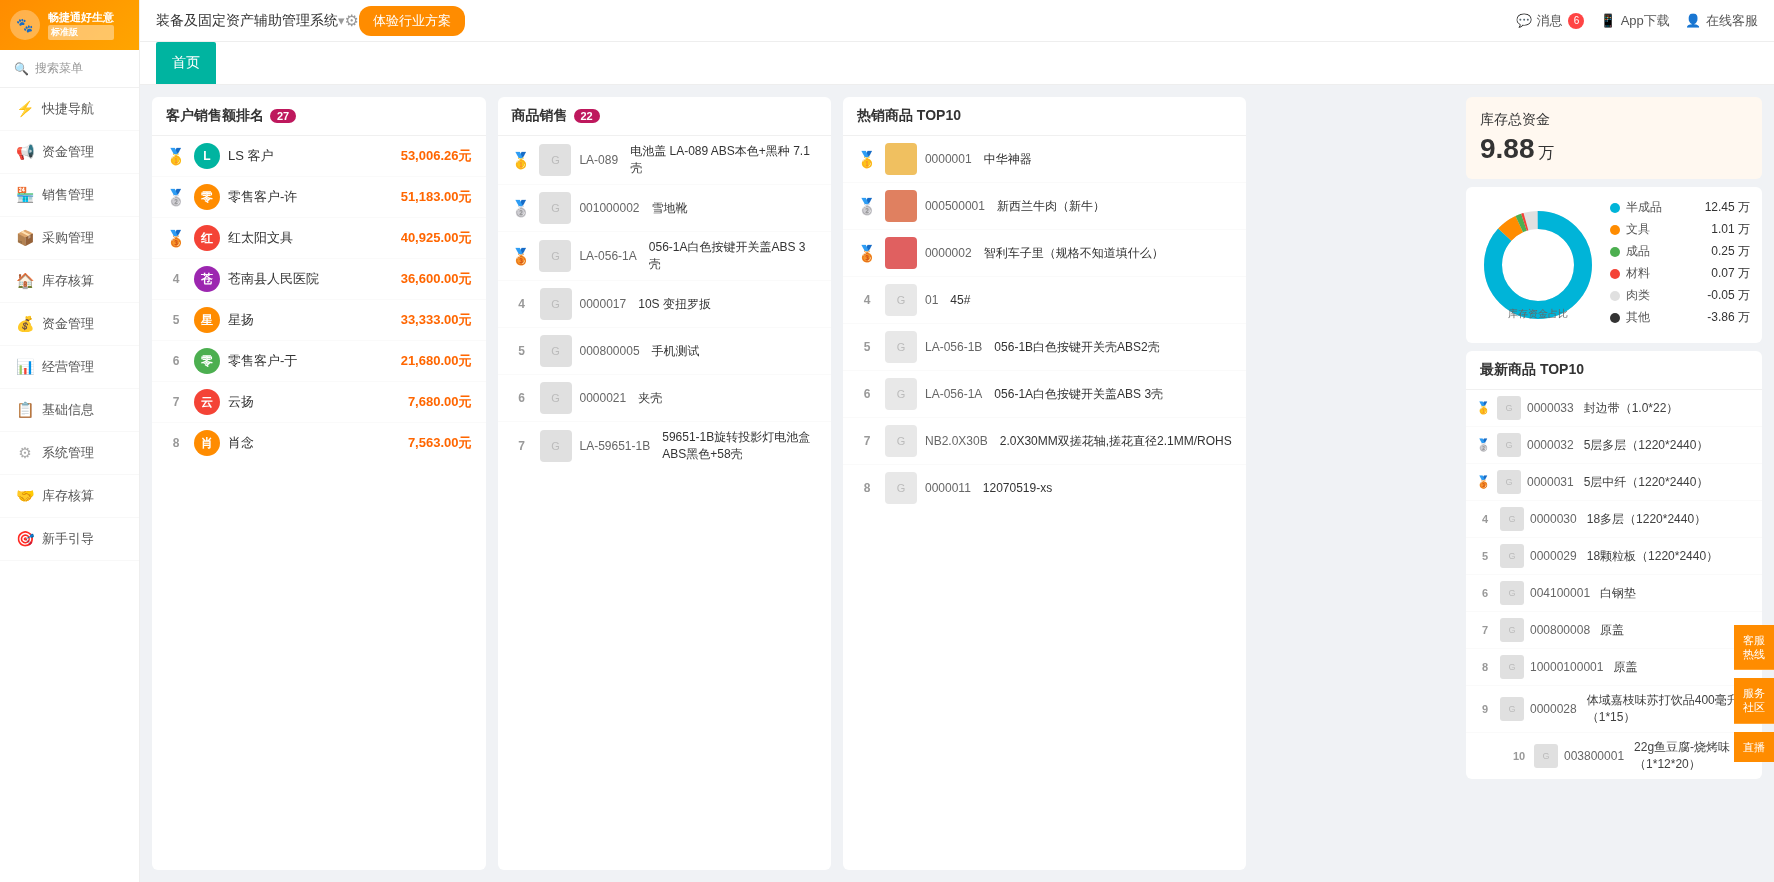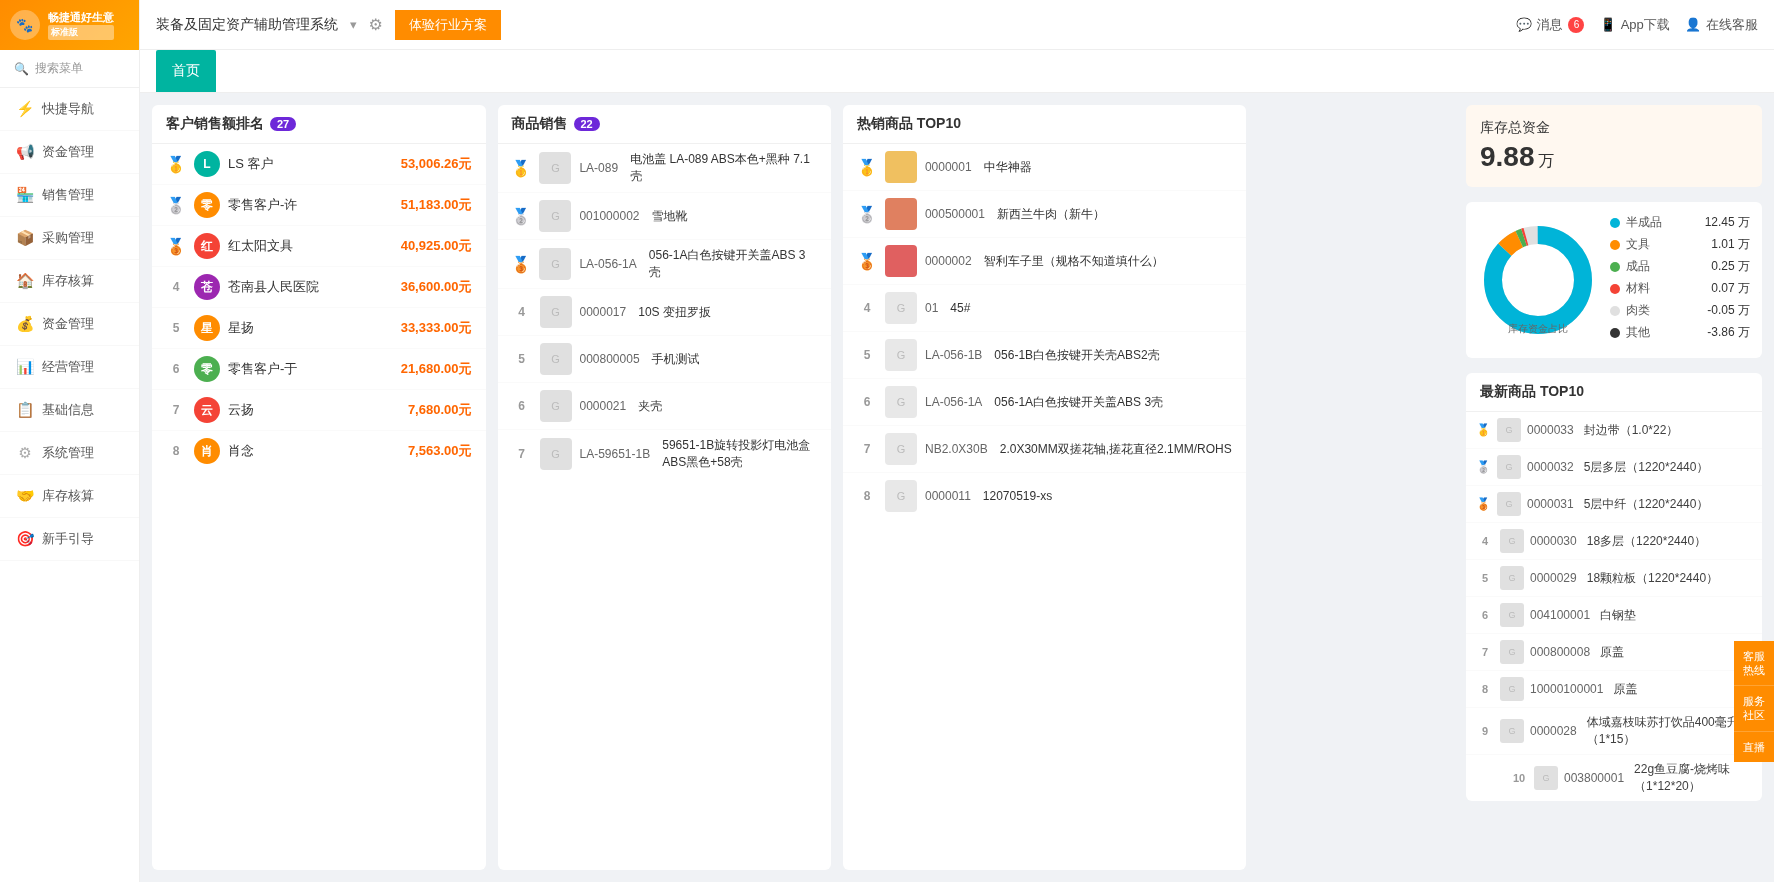--- a/index.html
+++ b/index.html
@@ -52,35 +52,35 @@
       font-size: 13px;
       border-bottom: 1px solid #f8f8f8;
     }
     .nav-icon { font-size: 15px; color: #aaa; width: 18px; text-align: center; }
 
     
     .main { flex: 1; display: flex; flex-direction: column; overflow: hidden; }
 
     
     .top-header {
-      height: 50px;
+      height: 42px;
       background: #fff;
       display: flex; align-items: center;
       padding: 0 16px;
       border-bottom: 1px solid #eee;
-      gap: 12px;
+      gap: 0;
     }
     .system-title { font-size: 14px; color: #333; font-weight: 500; }
     .dropdown-btn { color: #999; cursor: pointer; }
     .gear-btn { color: #999; cursor: pointer; font-size: 16px; }
     .trial-btn {
       background: #ff8c00;
       color: #fff;
       border: none;
-      border-radius: 0;
+      border-radius: 12px;
       padding: 6px 14px;
       cursor: pointer;
       font-size: 13px;
     }
     .header-right { margin-left: auto; display: flex; align-items: center; gap: 16px; color: #555; font-size: 13px; }
     .header-right .badge { background: #f44; color: #fff; border-radius: 50%; width: 16px; height: 16px; font-size: 10px; display: inline-flex; align-items: center; justify-content: center; margin-left: 2px; vertical-align: top; }
     .header-right .item { display: flex; align-items: center; gap: 4px; cursor: pointer; }
 
     
     .tab-bar {
@@ -99,38 +99,38 @@
       font-weight: 500;
     }
 
     
     .content { flex: 1; display: flex; overflow: hidden; background: #f0f2f5; }
 
     
     .left-panel { flex: 1; overflow-y: auto; padding: 12px; display: flex; flex-direction: row; gap: 12px; }
 
     
-    .right-panel { width: 320px; background: #f0f2f5; overflow-y: auto; padding: 12px; display: flex; flex-direction: column; gap: 15px; }
+    .right-panel { width: 320px; background: #f0f2f5; overflow-y: auto; padding: 12px; display: flex; flex-direction: column; gap: 8px; }
 
     
     .card {
       background: #fff;
       border-radius: 6px;
       overflow: hidden;
     }
     .card-header {
       padding: 10px 14px;
       font-weight: 600;
       font-size: 14px;
       color: #333;
       border-bottom: 1px solid #f0f0f0;
       display: flex; align-items: center; gap: 6px;
     }
     .card-header .badge-count {
-      background: #6d28d9;
+      background: #be185d;
       color: #fff;
       border-radius: 10px;
       padding: 1px 7px;
       font-size: 11px;
     }
     .rank-row {
       display: flex; align-items: center;
       padding: 7px 14px;
       border-bottom: 1px solid #fafafa;
       gap: 8px;
@@ -215,21 +215,21 @@
     }
     .new-prod-code { color: #666; margin-right: 4px; }
     .new-prod-name { color: #404040; flex: 1; }
 
     
     .cs-widget {
       position: fixed;
       right: 0;
       bottom: 120px;
       display: flex; flex-direction: column;
-      gap: 0;
+      gap: 8px;
       z-index: 999;
     }
     .cs-btn {
       width: 40px;
       background: #ff8c00;
       color: #fff;
       text-align: center;
       padding: 8px 4px;
       font-size: 11px;
       cursor: pointer;

